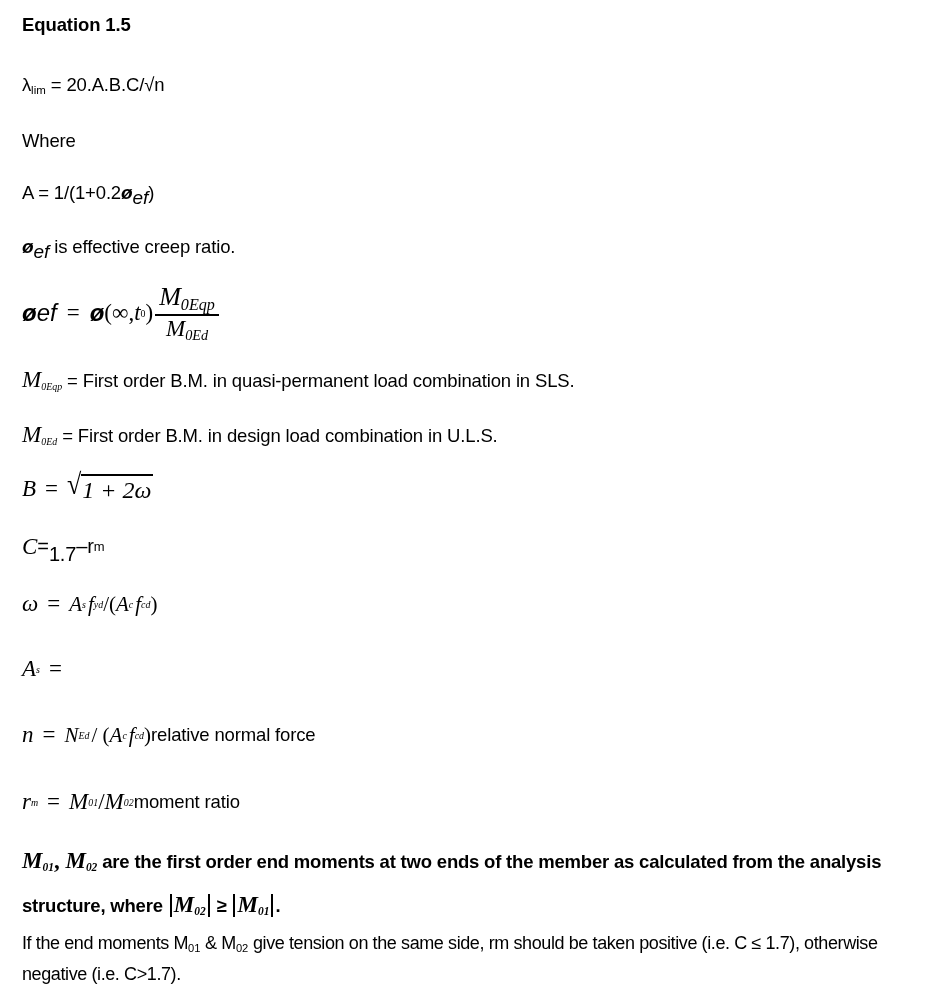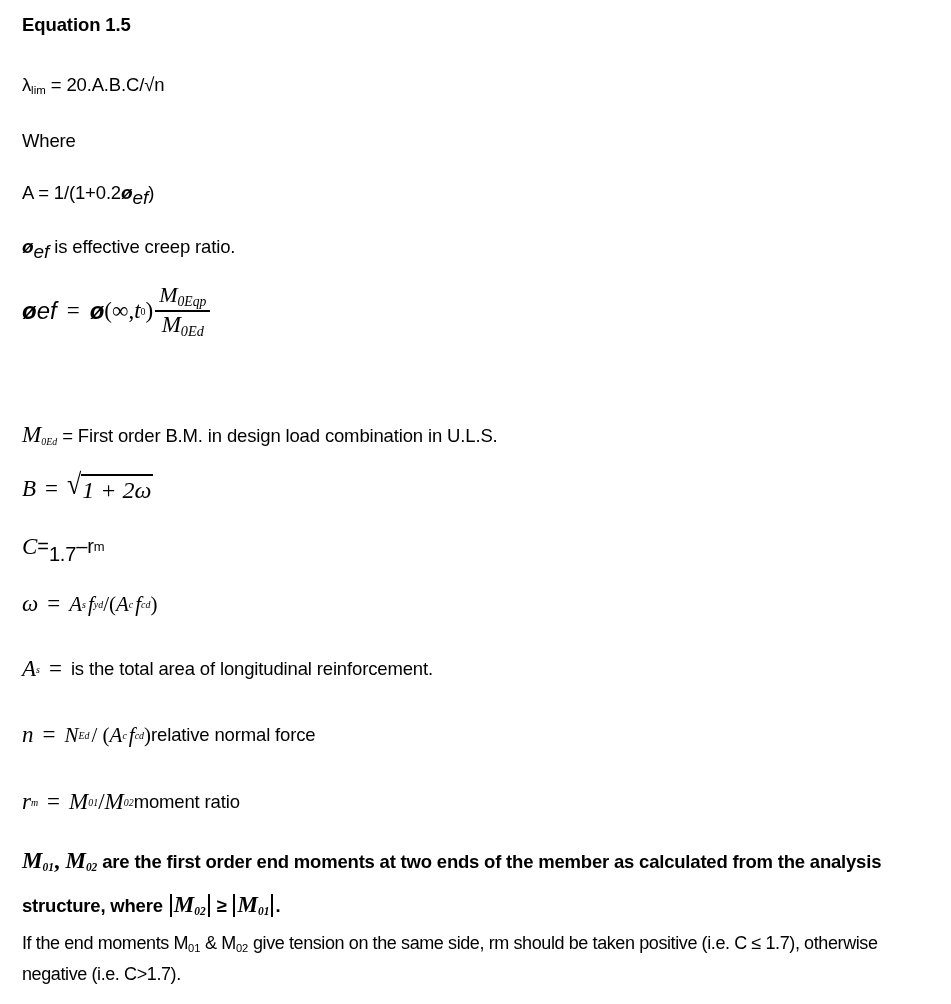--- a/index.html
+++ b/index.html
@@ -98,21 +98,21 @@
     flex-direction: column;
     align-items: center;
     vertical-align: middle;
     margin: 0 2px;
     line-height: 1.05;
   }
   .frac .num {
     padding: 0 4px 1px 4px;
     font-family: "Liberation Serif", "DejaVu Serif", serif;
     font-style: italic;
-    font-size: 22px;
+    font-size: 26px;
     text-align: right;
   }
   .frac .bar {
     width: 100%;
     height: 2px;
     background: #000;
   }
   .frac .den {
     padding: 1px 4px 0 4px;
     font-family: "Liberation Serif", "DejaVu Serif", serif;
@@ -208,20 +208,23 @@
       <span class="mi">t</span>
       <span class="mi sb op">0</span>
       <span class="mi op">)</span>
     <span class="frac">
       <span class="num"><span>M</span><span class="sb">0Eqp</span></span>
       <span class="bar"></span>
       <span class="den"><span>M</span><span class="sb">0Ed</span></span>
     </span>
   </div>
 
+  <div class="ln" style="top:367px;">
+    <span class="mi">M</span><span class="mi sb">0Eqp</span><span class="body-text"> = First order B.M. in quasi-permanent load combination in SLS.</span>
+  </div>
 
   <div class="ln" style="top:422px;">
     <span class="mi">M</span><span class="mi sb">0Ed</span><span class="body-text"> = First order B.M. in design load combination in U.L.S.</span>
   </div>
 
   <div class="eqrow" style="top:474px;">
     <span class="mi">B</span>
     <span class="mi op" style="margin:0 9px;">=</span>
     <span class="sqrt">
       <span class="radical">√</span>
@@ -250,21 +253,20 @@
       <span class="mi-sm sb">c</span>
       <span class="mi-sm" style="margin-left:2px;">f</span>
       <span class="mi-sm sb">cd</span>
       <span class="mi-sm op">)</span>
   </div>
 
   <div class="eqrow" style="top:656px;">
     <span class="mi">A</span>
       <span class="mi sb">s</span>
     <span class="mi op" style="margin:0 9px;">=</span>
-    <span class="body-text"> is the total area of longitudinal reinforcement.</span>
   </div>
 
   <div class="eqrow" style="top:722px;">
     <span class="mi">n</span>
     <span class="mi op" style="margin:0 9px;">=</span>
     <span class="mi-sm">N</span>
       <span class="mi-sm sb">Ed</span>
       <span class="mi-sm op" style="margin-left:2px;">/ (</span>
       <span class="mi-sm">A</span>
       <span class="mi-sm sb">c</span>

